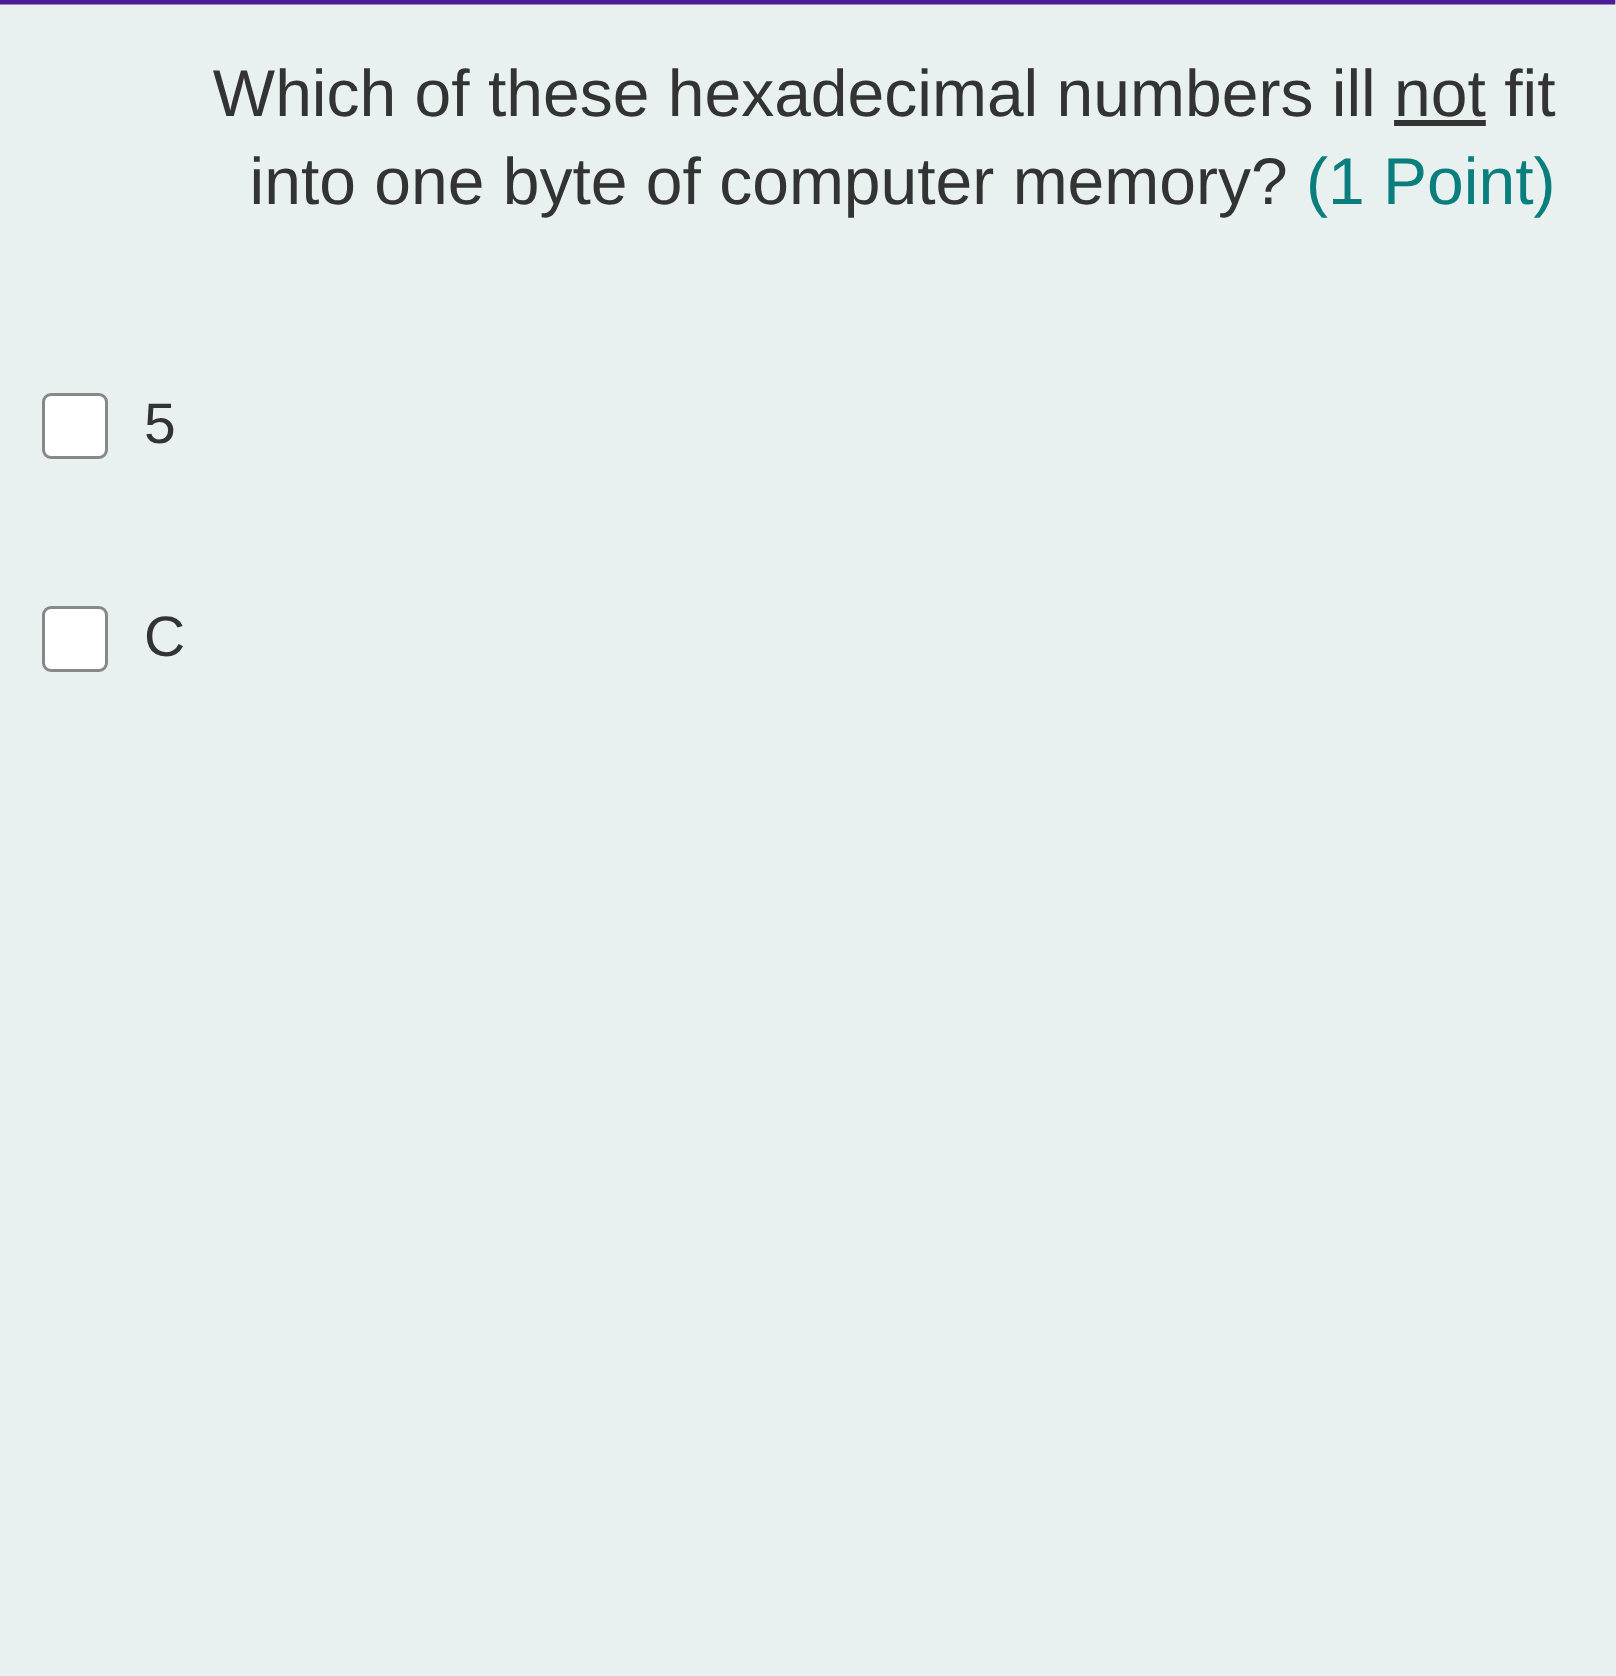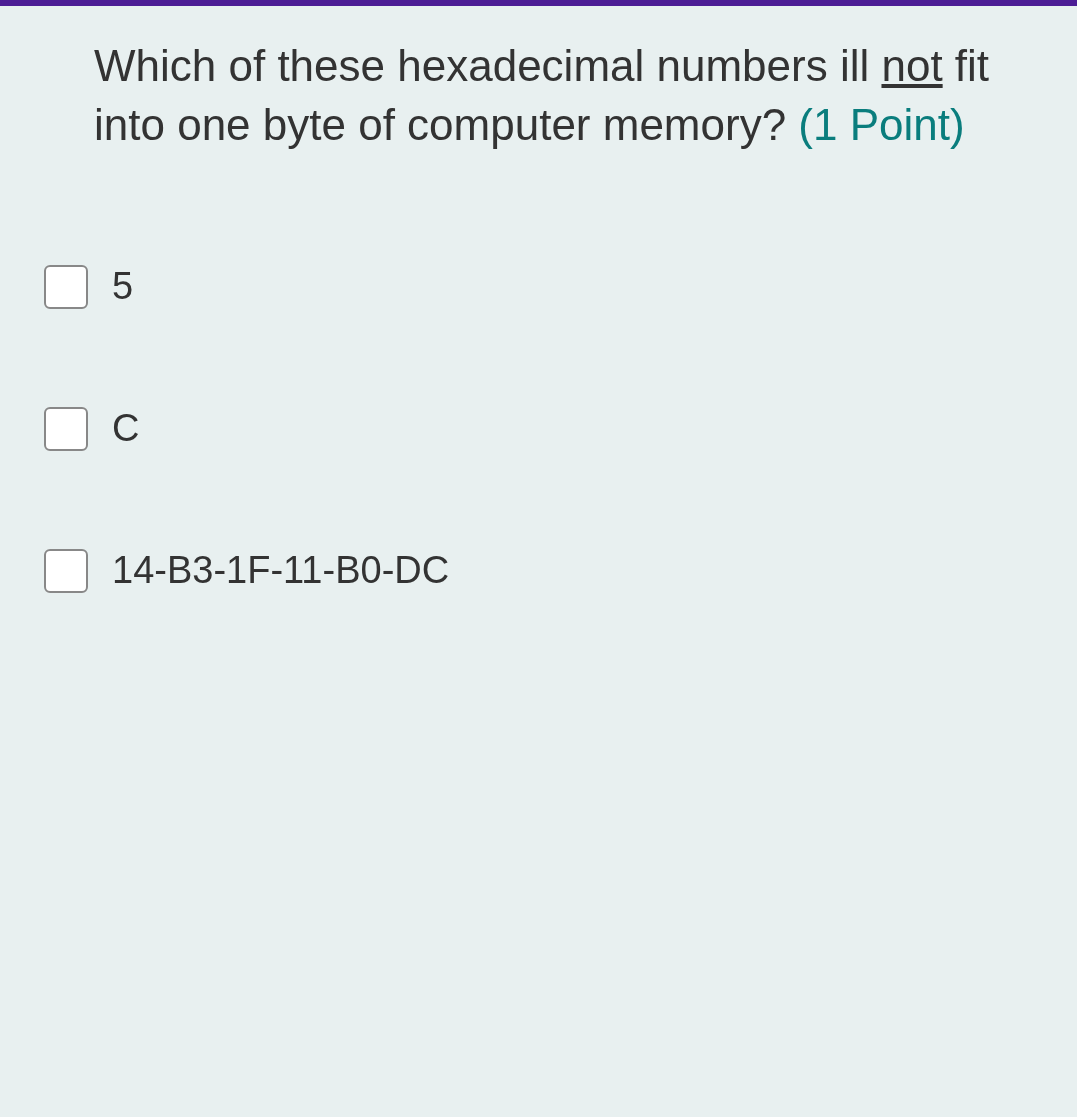--- a/index.html
+++ b/index.html
@@ -8,22 +8,23 @@
       box-sizing: border-box;
     }
     body {
       font-family: 'Segoe UI', Arial, sans-serif;
       background: #e8f0f0;
       width: 1077px;
       height: 1117px;
       overflow: hidden;
     }
     .container {
-      padding: 30px 30px 0 44px;
-      border-top: 6px solid #4c1d95;
+      padding: 30px 30px 0 28px;
+      border-top: 3px solid #4c1d95;
+      text-align: right;
     }
     .question-wrapper {
       padding-left: 50px;
       padding-right: 10px;
     }
     .question-text {
       font-size: 44px;
       color: #333;
       line-height: 1.35;
       font-weight: 400;
@@ -74,18 +75,14 @@
 
   <div class="options">
     <div class="option-row">
       <div class="checkbox"></div>
       <span class="option-label">5</span>
     </div>
     <div class="option-row">
       <div class="checkbox"></div>
       <span class="option-label">C</span>
     </div>
-    <div class="option-row">
-      <div class="checkbox"></div>
-      <span class="option-label">14-B3-1F-11-B0-DC</span>
-    </div>
   </div>
 </div>
 
 </body></html>

